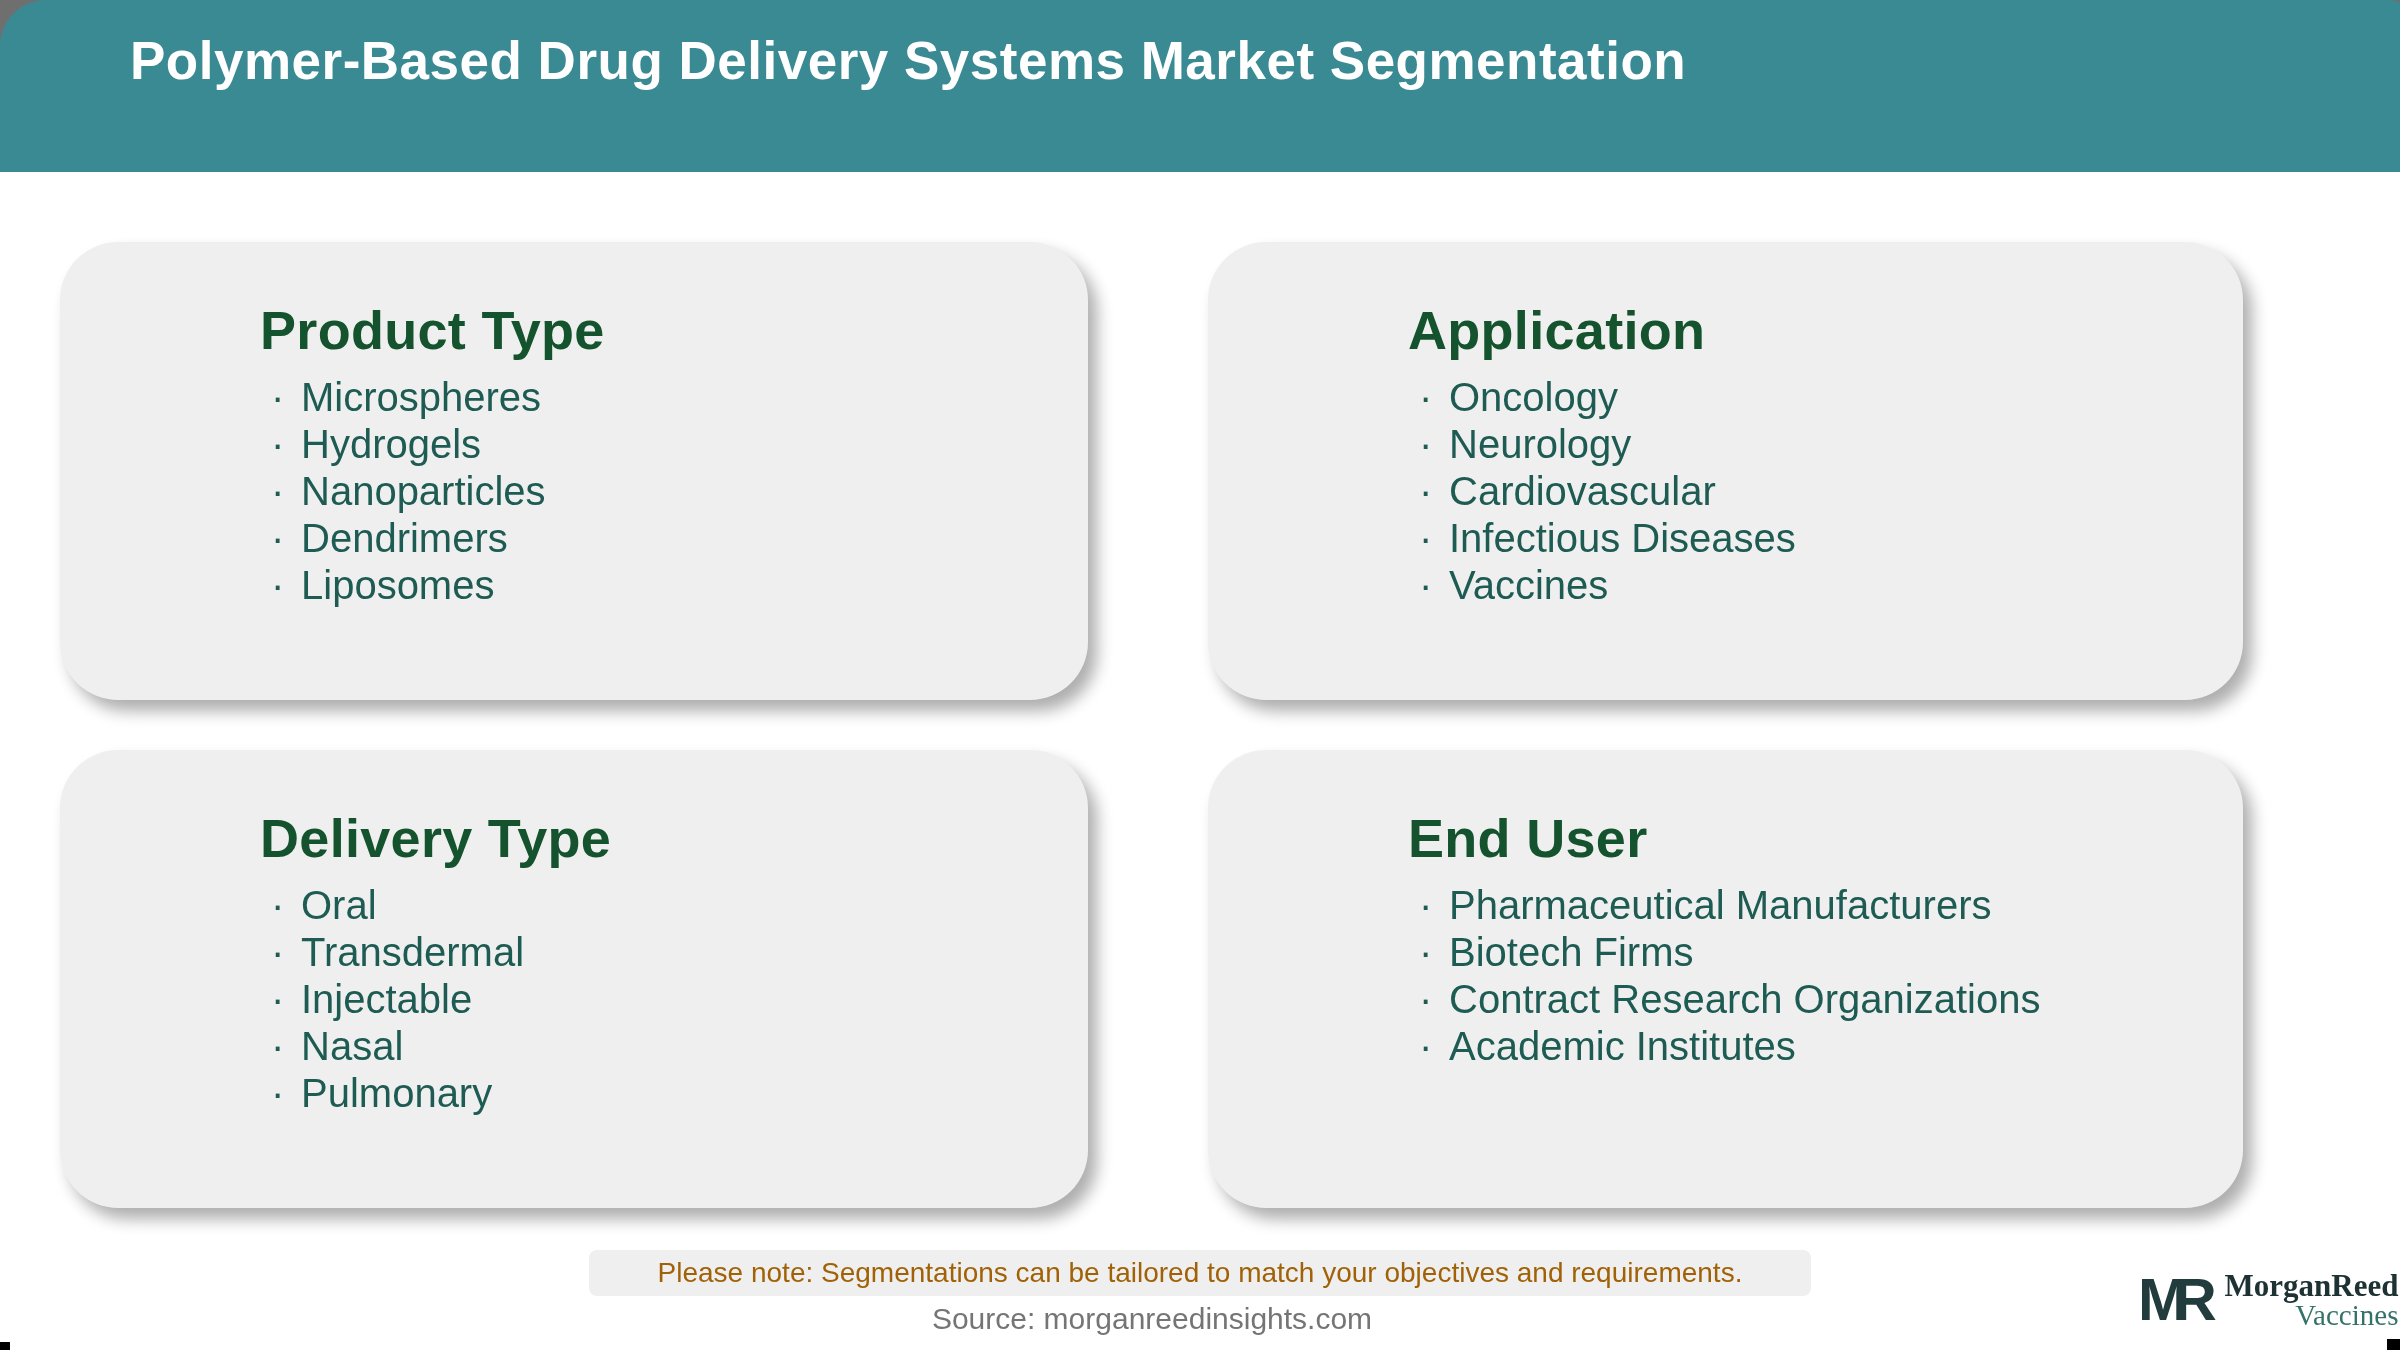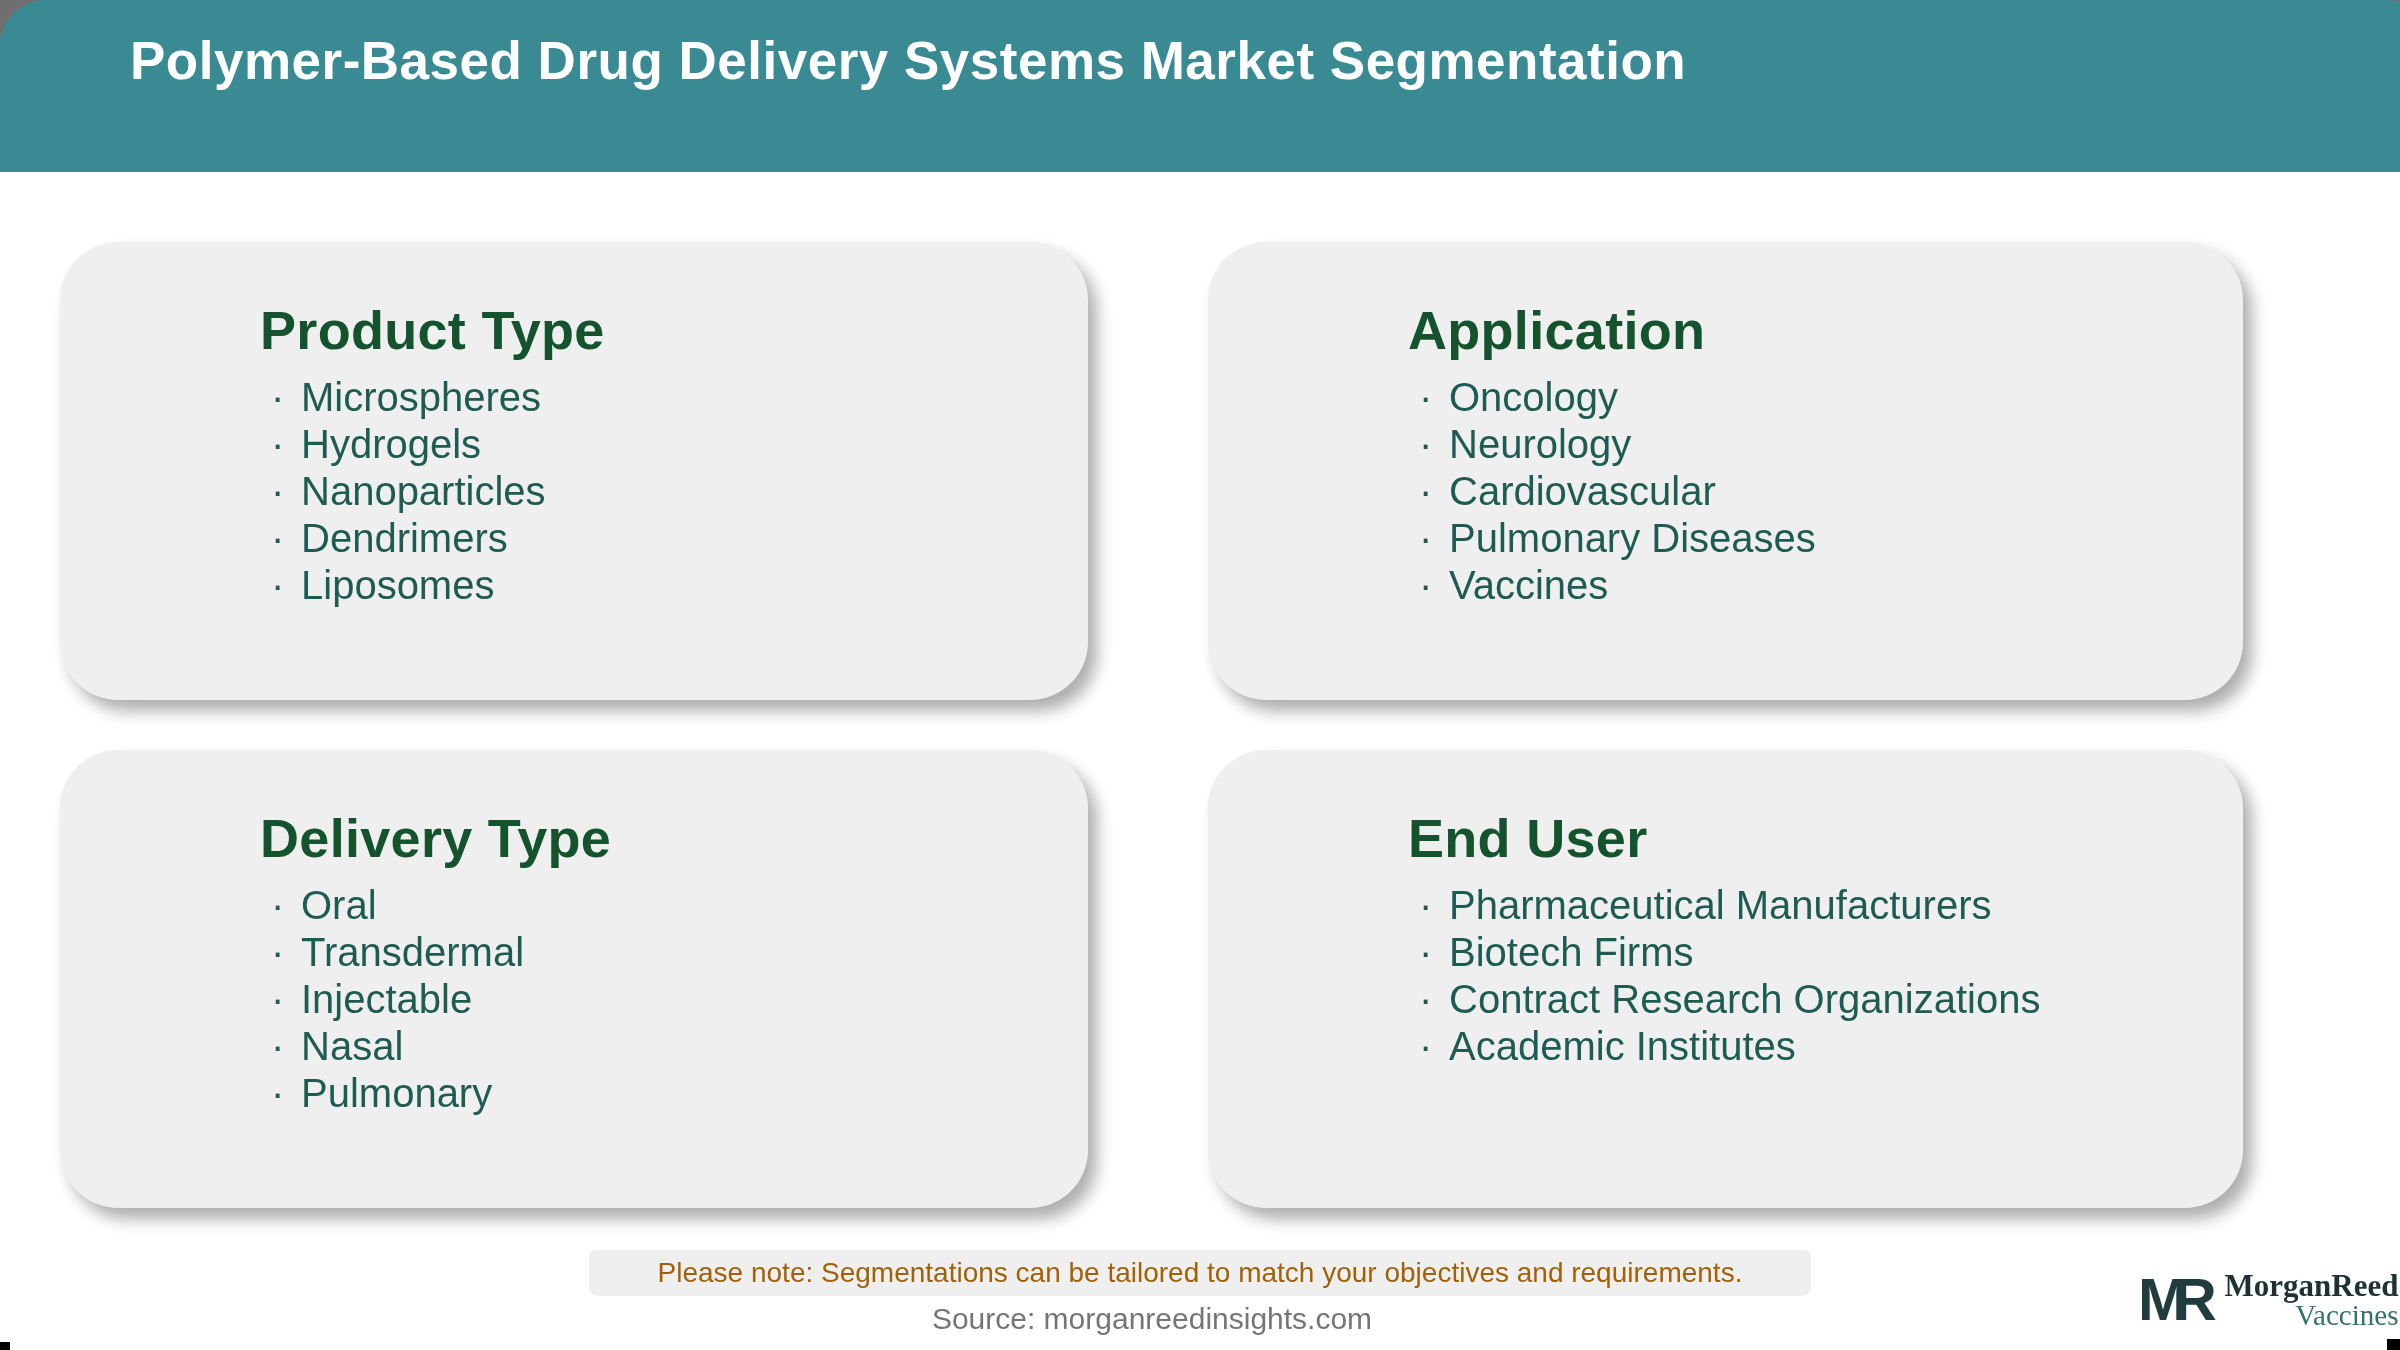--- a/index.html
+++ b/index.html
@@ -147,21 +147,21 @@
       <li><span class="bullet">·</span><span>Liposomes</span></li>
     </ul>
 </section>
 
 <section class="card c1">
   <h2 class="card-title">Application</h2>
   <ul class="card-list">
       <li><span class="bullet">·</span><span>Oncology</span></li>
       <li><span class="bullet">·</span><span>Neurology</span></li>
       <li><span class="bullet">·</span><span>Cardiovascular</span></li>
-      <li><span class="bullet">·</span><span>Pulmonary Diseases</span></li>
+      <li><span class="bullet">·</span><span>Infectious Diseases</span></li>
       <li><span class="bullet">·</span><span>Vaccines</span></li>
     </ul>
 </section>
 
 <section class="card c2">
   <h2 class="card-title">Delivery Type</h2>
   <ul class="card-list">
       <li><span class="bullet">·</span><span>Oral</span></li>
       <li><span class="bullet">·</span><span>Transdermal</span></li>
       <li><span class="bullet">·</span><span>Injectable</span></li>

